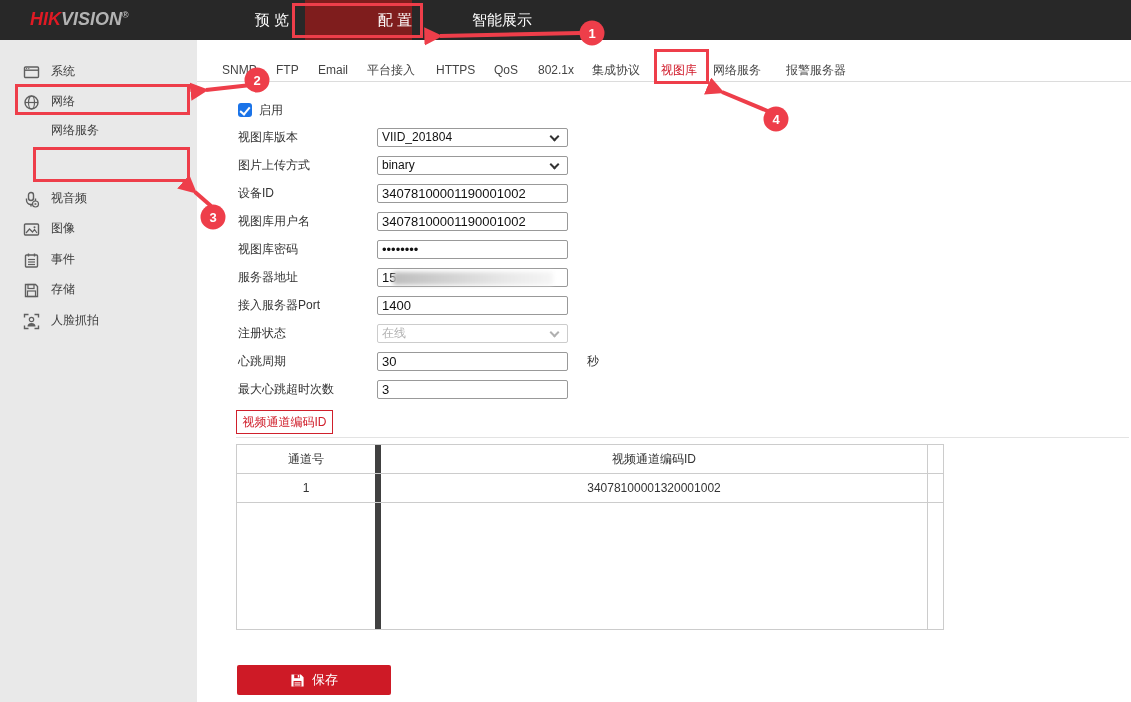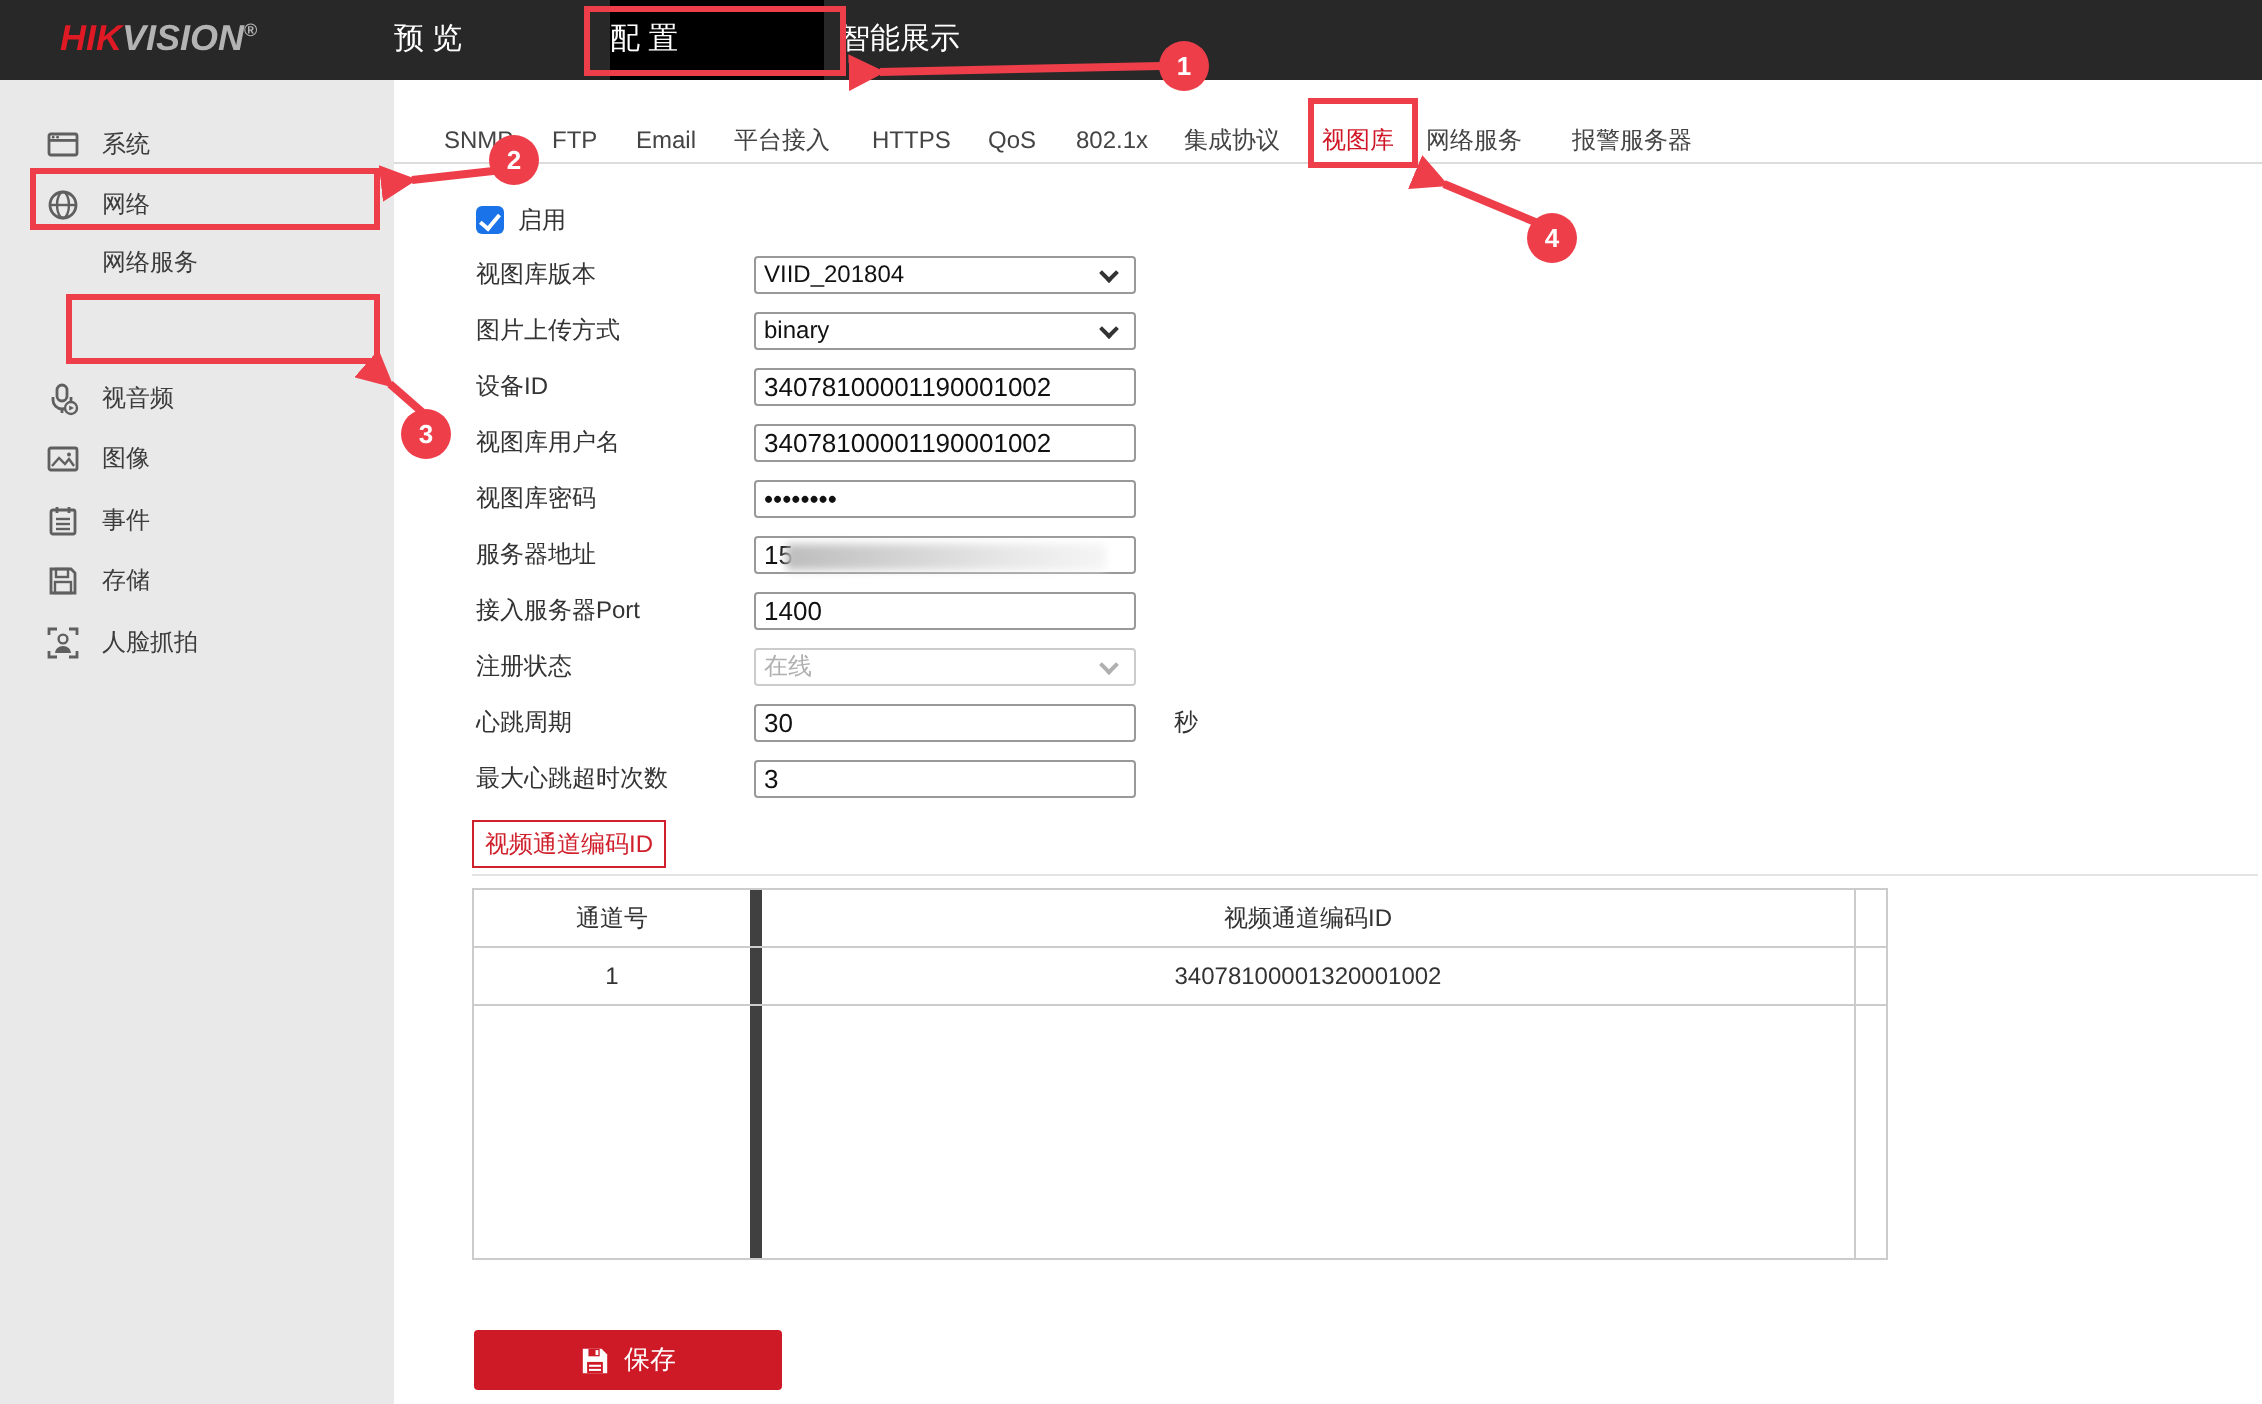--- a/index.html
+++ b/index.html
@@ -5,28 +5,28 @@
   * { margin:0; padding:0; box-sizing:border-box; }
   html,body { width:1131px; height:702px; }
   body { font-family:"Liberation Sans","DejaVu Sans",sans-serif; background:#fff; position:relative; overflow:hidden; }
 
   
   .topnav { position:absolute; left:0; top:0; width:1131px; height:40px; background:#282828;padding-left:32px; }
   .logo { position:absolute; left:30px; top:9px; font-style:italic; font-weight:bold; font-size:18px; letter-spacing:0; white-space:nowrap; }
   .logo .hik { color:#e01a24; }
   .logo .vision { color:#b3b3b3; }
   .logo .reg { color:#b3b3b3; font-size:9px; vertical-align:super; font-style:normal; }
-  .navtab { position:absolute; top:0; height:40px; line-height:40px; text-align:left; color:#fff; font-size:15px; cursor:pointer; }
+  .navtab { position:absolute; top:0; height:40px; line-height:40px; text-align:right; color:#fff; font-size:15px; cursor:pointer; }
   .navtab.t0 { left:197px; width:92px; }
-  .navtab.t1 { left:305px; width:107px; background:#000000; }
+  .navtab.t1 { left:305px; width:107px; background:#7f1d1d; }
   .navtab.t2 { left:420px; width:112px; }
 
   
   .sidebar { position:absolute; left:0; top:40px; width:197px; height:662px; background:#e9e9e9; }
-  .sitem { position:absolute; left:0; width:197px; height:30px; line-height:30px; font-size:12px; color:#3c3c3c; cursor:pointer; }
+  .sitem { position:absolute; left:0; width:197px; height:30px; line-height:30px; font-size:12px; color:#3c3c3c; cursor:pointer;font-family:Liberation Mono, monospace; }
   .sitem .lbl { position:absolute; left:51px; top:0; }
   .sitem .ic { position:absolute; left:23px; top:7px; width:17px; height:17px; }
   .sitem.active { background:#fff; border-left:4px solid #cf1927; left:2px; width:195px; }
   .sitem.active .lbl { color:#cf1927; font-weight:bold; left:47px; }
 
   
   .tabbar-line { position:absolute; left:197px; top:81px; width:934px; height:1px; background:#dcdcdc; }
   .stab { position:absolute; top:60px; height:20px; line-height:20px; font-size:12px; color:#444; cursor:pointer; white-space:nowrap; }
   .stab.active { color:#d01626; }
 

